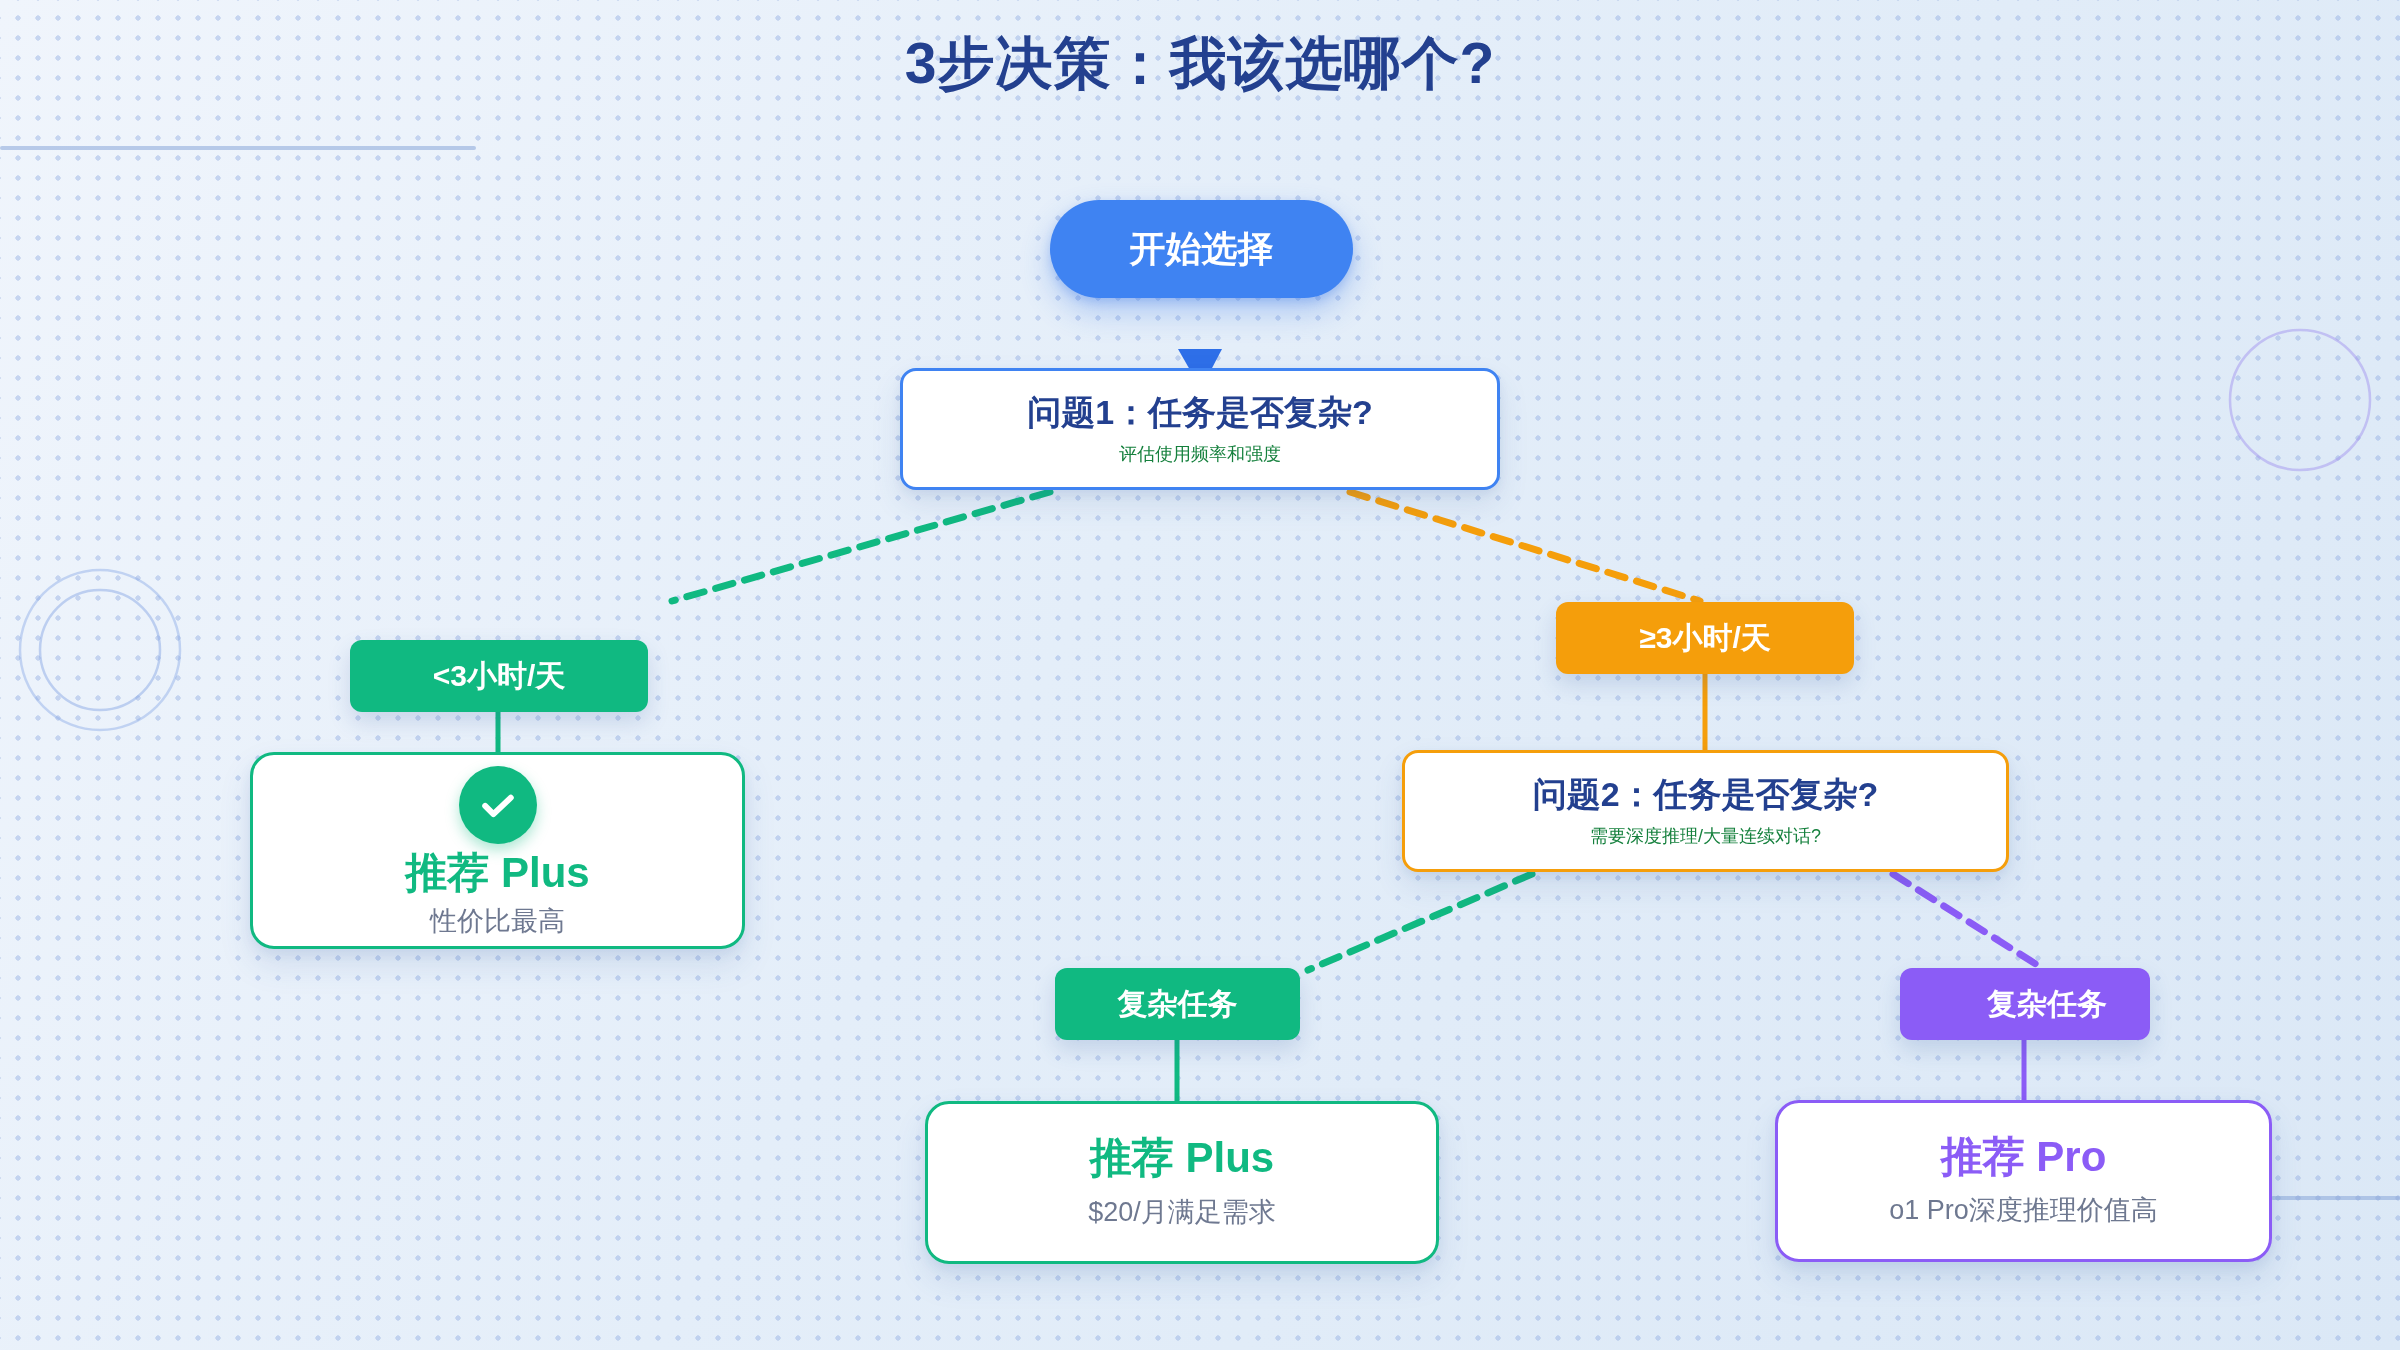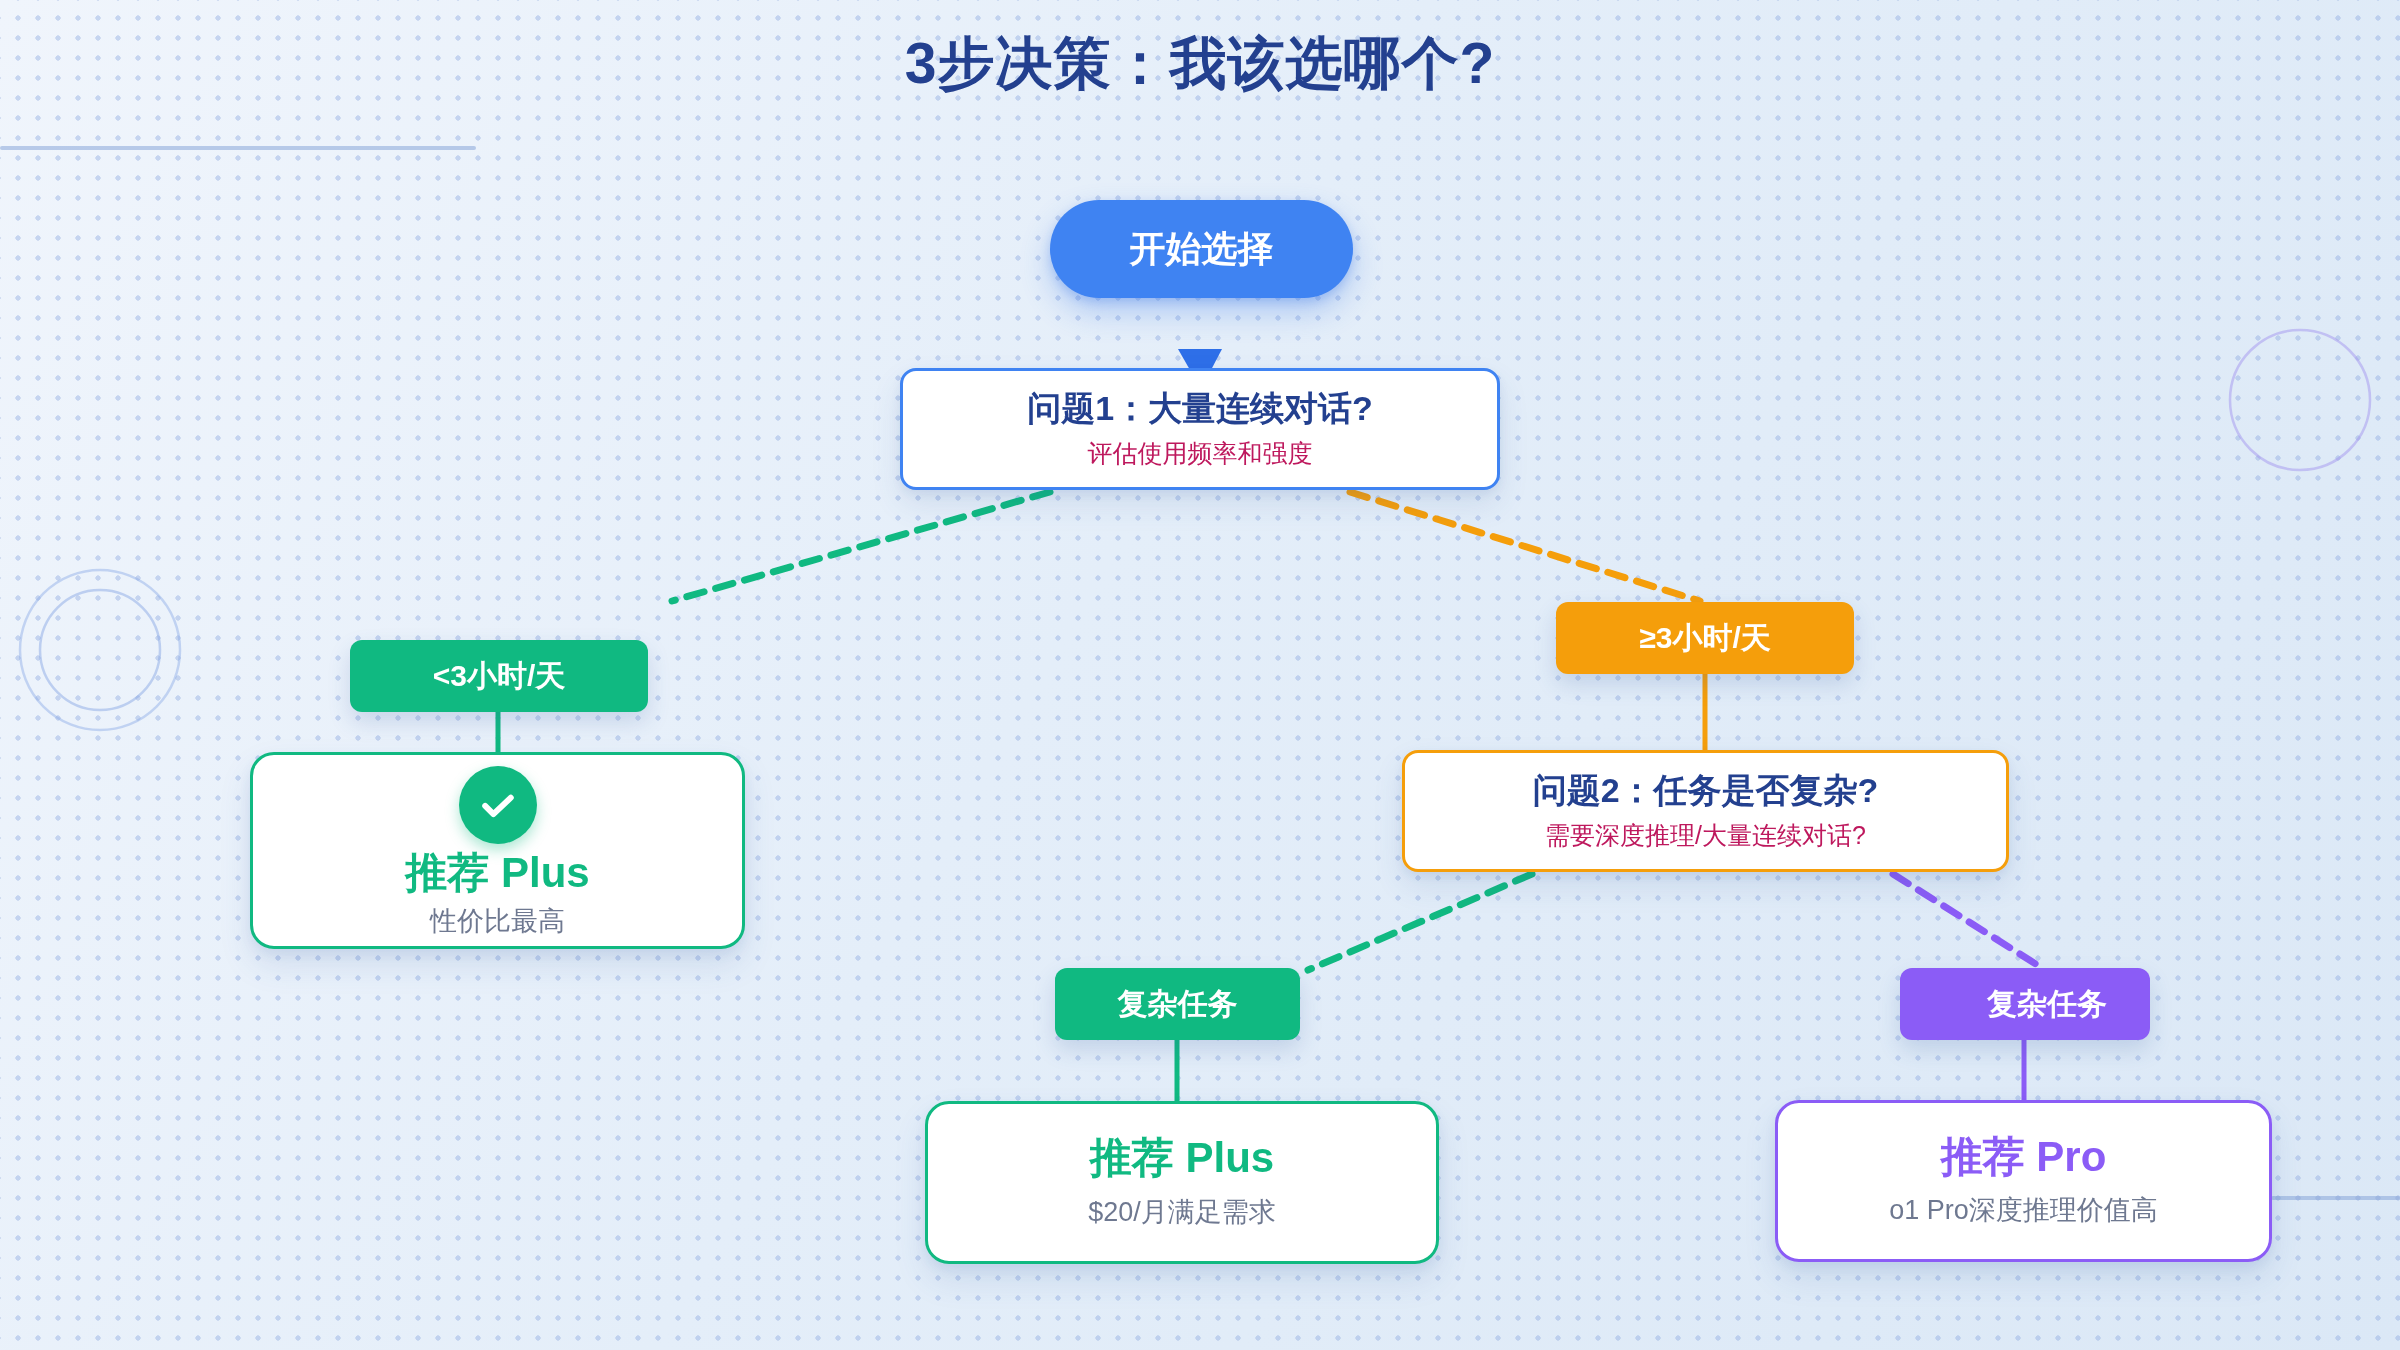--- a/index.html
+++ b/index.html
@@ -31,21 +31,21 @@
   .start-pill{
     left:1050px;top:200px;width:303px;height:98px;border-radius:50px;
     background:#3f83f2;color:#ffffff;font-size:36px;font-weight:700;
     box-shadow:0 14px 30px rgba(47,111,232,.30),0 4px 10px rgba(47,111,232,.22);
   }
   .qbox{
     background:#ffffff;border-radius:16px;
     box-shadow:0 14px 30px rgba(50,90,160,.12),0 4px 10px rgba(50,90,160,.08);
   }
   .qbox .q-title{font-size:34px;font-weight:700;color:#23408f;line-height:1.2;}
-  .qbox .q-sub{font-size:25px;color:#be185d;margin-top:9px;}
+  .qbox .q-sub{font-size:18px;color:#15803d;margin-top:9px;}
   .q1{left:900px;top:368px;width:600px;height:122px;border:3.5px solid #3f83f2;}
   .q2{left:1402px;top:750px;width:607px;height:122px;border:3.5px solid #f59e0b;}
   .chip{
     border-radius:12px;color:#ffffff;font-size:30px;font-weight:700;
     box-shadow:0 10px 22px rgba(50,90,160,.18);
   }
   .chip.green{background:#10b981;}
   .chip.orange{background:#f59e0b;}
   .chip.purple{background:#8b5cf6;padding-left:44px;}
   .chip.light-use{left:350px;top:602px;width:298px;height:72px;margin-top:38px;}
@@ -97,21 +97,21 @@
     <line x1="1893" y1="874" x2="2042" y2="968" stroke="#8b5cf6" stroke-width="7" stroke-dasharray="18 12" stroke-linecap="round"></line>
     <line x1="1177" y1="1040" x2="1177" y2="1105" stroke="#10b981" stroke-width="5"></line>
     <line x1="2024" y1="1040" x2="2024" y2="1104" stroke="#8b5cf6" stroke-width="5"></line>
   </svg>
 
   <div class="node start-pill">
     <span>开始选择</span>
   </div>
 
   <div class="node qbox q1">
-    <div class="q-title">问题1：大量连续对话?</div>
+    <div class="q-title">问题1：任务是否复杂?</div>
     <div class="q-sub">评估使用频率和强度</div>
   </div>
 
   <div class="node chip green light-use">
     <span>&lt;3小时/天</span>
   </div>
 
   <div class="node chip orange heavy-use">
     <span>≥3小时/天</span>
   </div>

